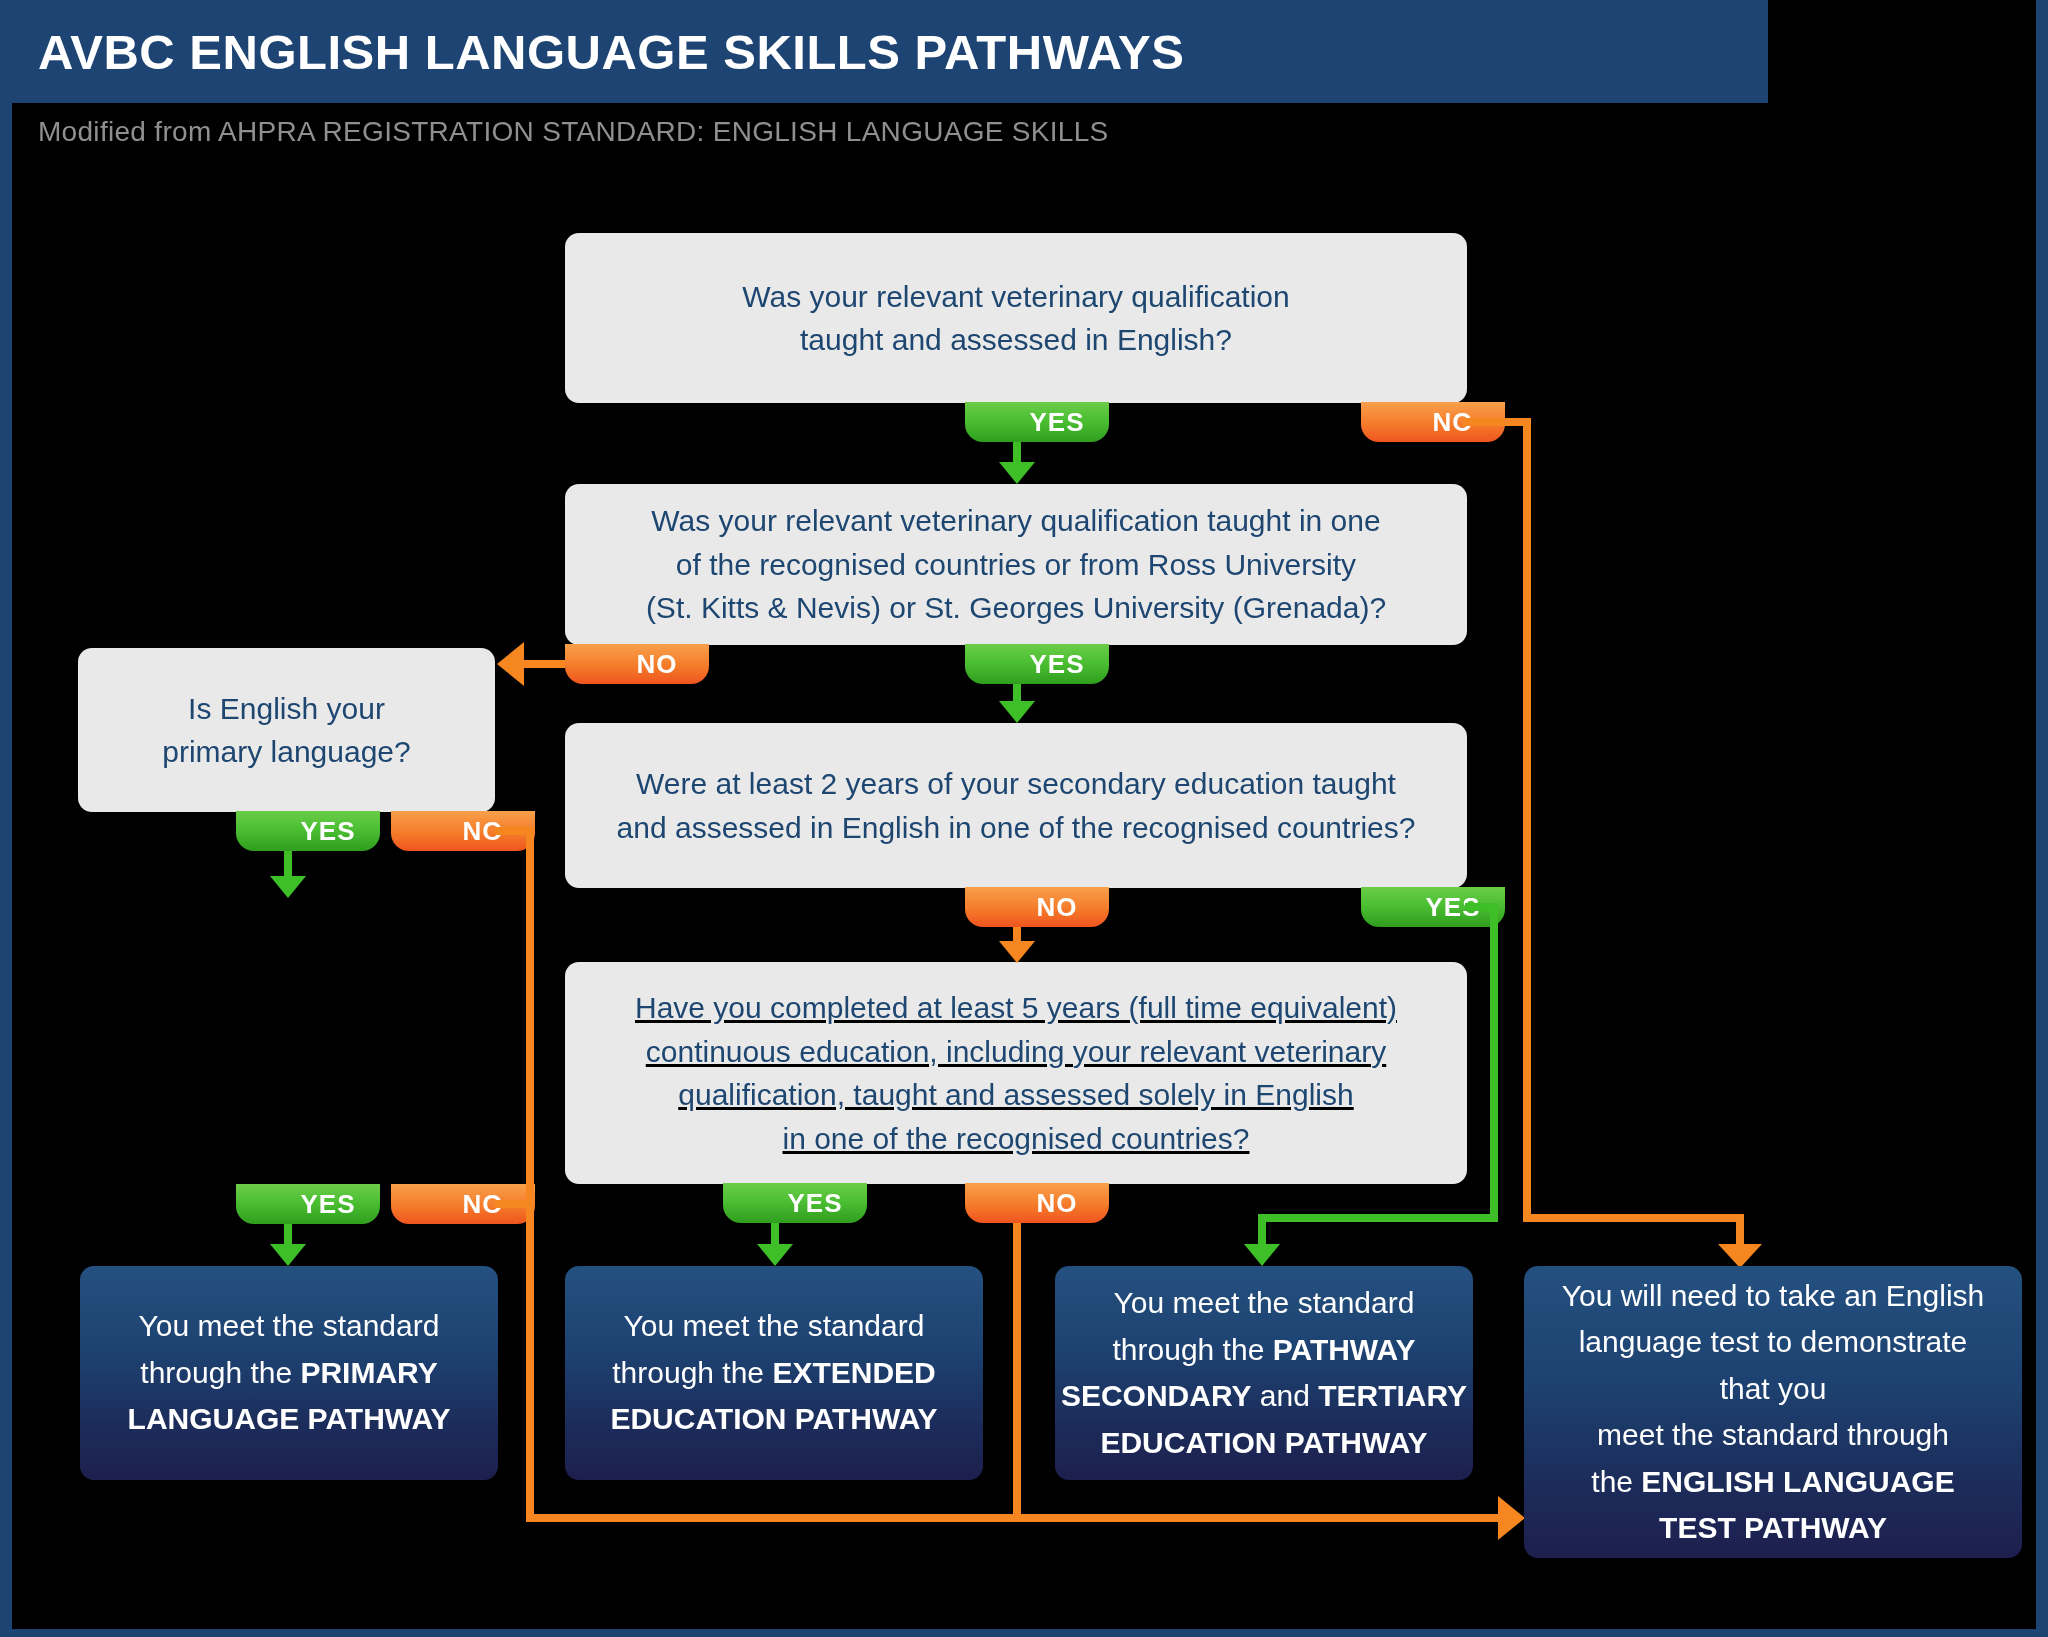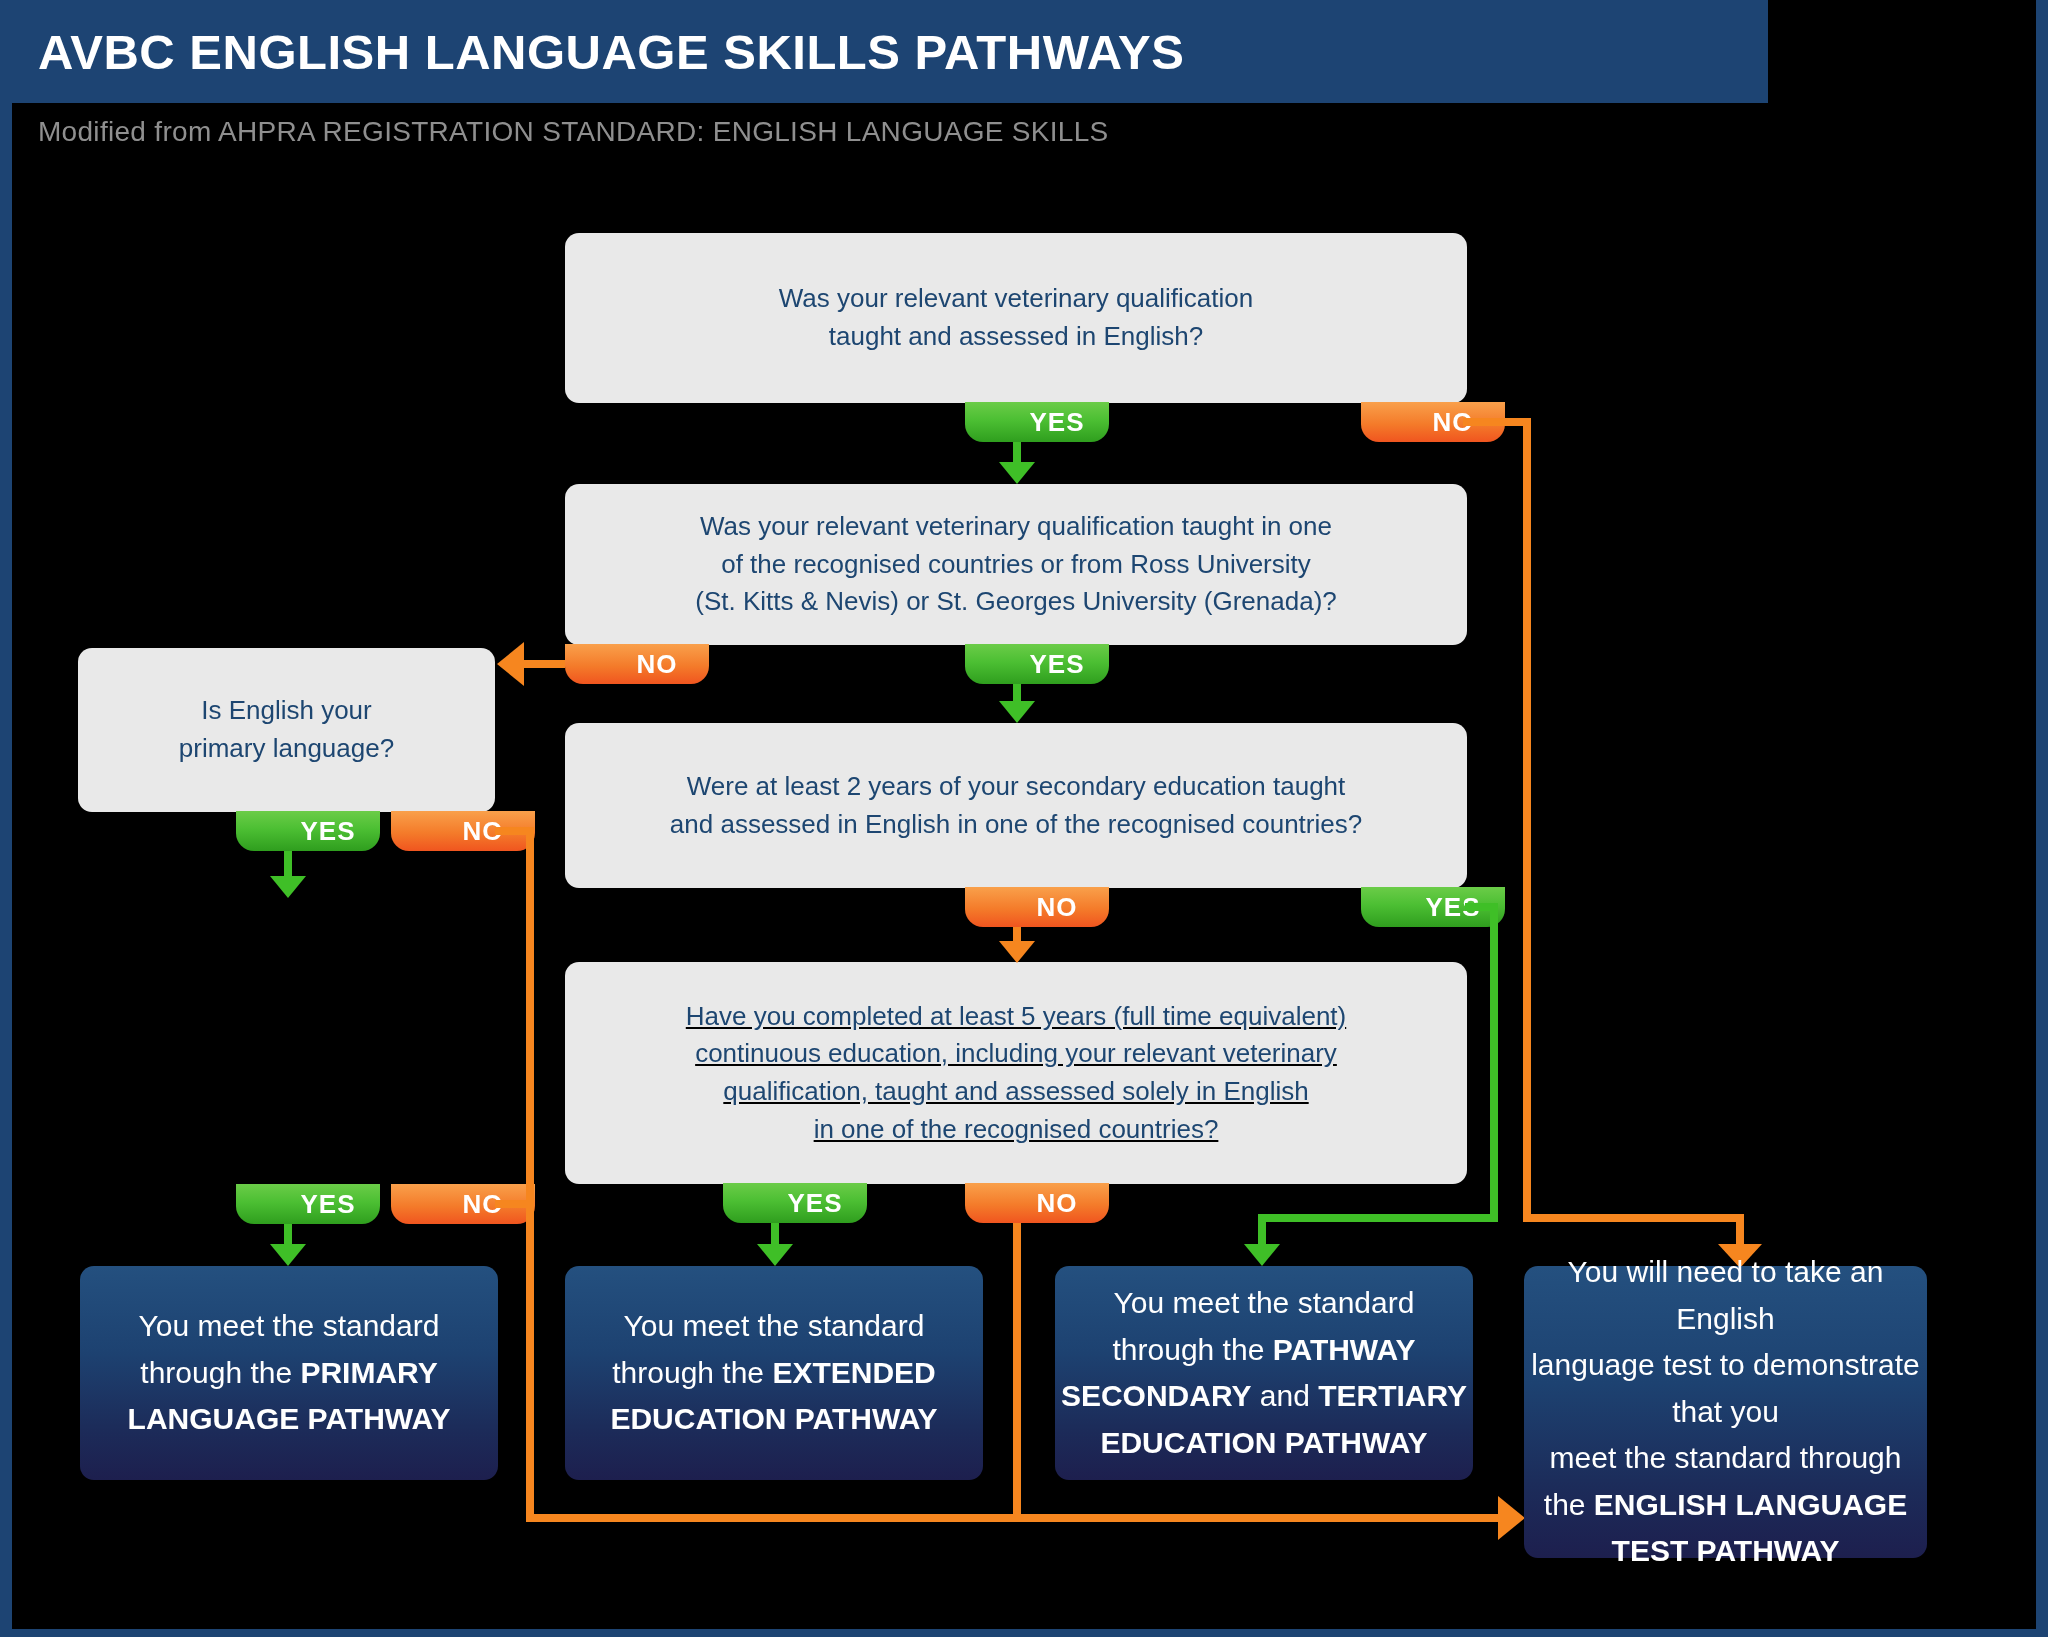--- a/index.html
+++ b/index.html
@@ -8,21 +8,21 @@
   
   .topbar{position:absolute;left:0;top:0;width:1768px;height:103px;background:#1d4473;display:flex;align-items:center;}
   .title{color:#fff;font-size:49px;font-weight:bold;letter-spacing:.5px;padding-left:38px;}
   .subtitle{position:absolute;left:38px;top:116px;color:#8f8f8f;font-size:28px;font-weight:400;letter-spacing:.3px;}
   .frame-l{position:absolute;left:0;top:0;width:12px;height:1637px;background:#1d4473;}
   .frame-r{position:absolute;left:2036px;top:0;width:12px;height:1637px;background:#1d4473;}
   .frame-b{position:absolute;left:0;top:1629px;width:2048px;height:8px;background:#1d4473;}
 
   
   .qbox{position:absolute;background:#e9e9e9;border-radius:14px;display:flex;align-items:center;justify-content:center;}
-  .qtext{color:#1d4671;font-size:26px;line-height:1.45;text-align:center;white-space:pre-line;}
+  .qtext{color:#1d4671;font-size:30px;line-height:1.45;text-align:center;white-space:pre-line;}
   .q1{left:565px;top:233px;width:902px;height:170px;}
   .q2{left:565px;top:484px;width:902px;height:161px;}
   .q3{left:565px;top:723px;width:902px;height:165px;}
   .q4{left:565px;top:962px;width:902px;height:222px;text-decoration:underline;}
   .l1{left:78px;top:648px;width:417px;height:164px;}
   .l2{left:78px;top:898px;width:417px;height:287px;}
 
   
   .tag{position:absolute;width:104px;height:40px;border-radius:0 0 18px 18px;
        display:flex;align-items:center;justify-content:center;
@@ -45,21 +45,21 @@
   .hd.dob{border-left:22px solid transparent;border-right:22px solid transparent;border-top:24px solid #f6861f;}
   .hd.lo{border-top:22px solid transparent;border-bottom:22px solid transparent;border-right:27px solid #f6861f;}
   .hd.ro{border-top:22px solid transparent;border-bottom:22px solid transparent;border-left:27px solid #f6861f;}
 
   
   .rbox{position:absolute;border-radius:14px;display:flex;flex-direction:column;align-items:center;justify-content:center;
         background:linear-gradient(180deg,#24507f 0%,#1d4271 40%,#1c2c5a 75%,#1d1f4e 100%);}
   .r1{left:80px;top:1266px;width:418px;height:214px;}
   .r2{left:565px;top:1266px;width:418px;height:214px;}
   .r3{left:1055px;top:1266px;width:418px;height:214px;}
-  .r4{left:1524px;top:1266px;width:403px;height:292px;}
+  .r4{left:1524px;top:1266px;width:498px;height:292px;}
   .rl{color:#fff;font-size:30px;line-height:1.55;text-align:center;}
   .rl b{font-weight:800;}
 </style>
 </head>
 <body>
 
 <div class="canvas">
 
   <div class="frame-l"></div>
   <div class="frame-r"></div>

